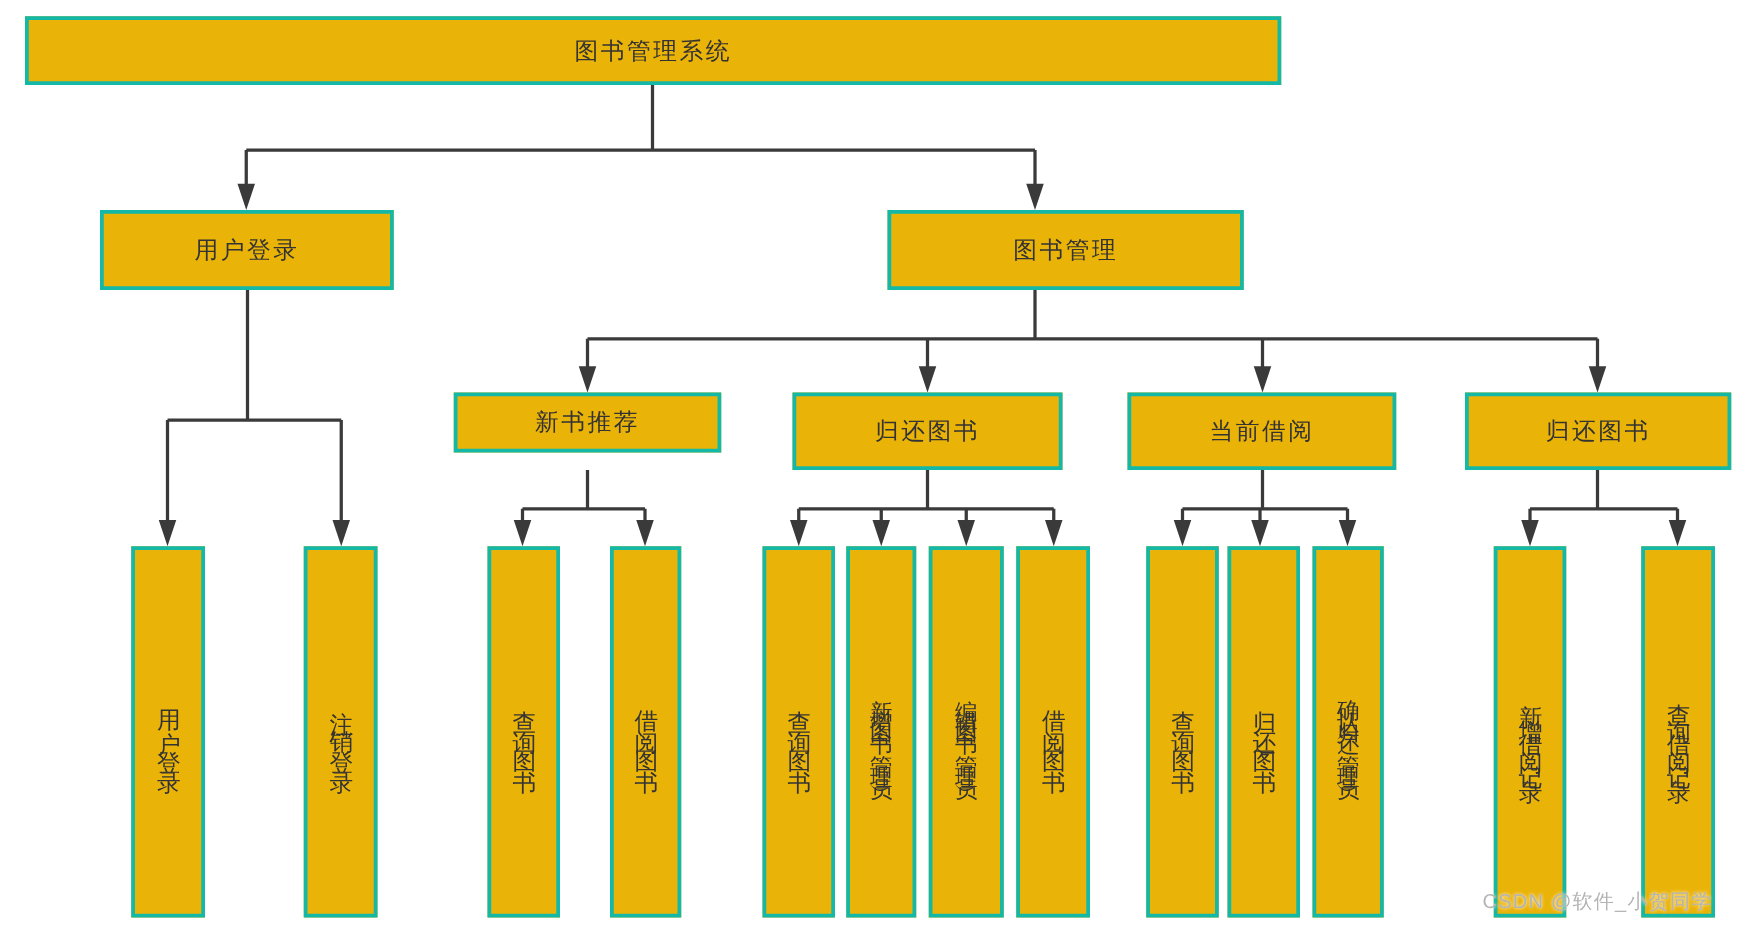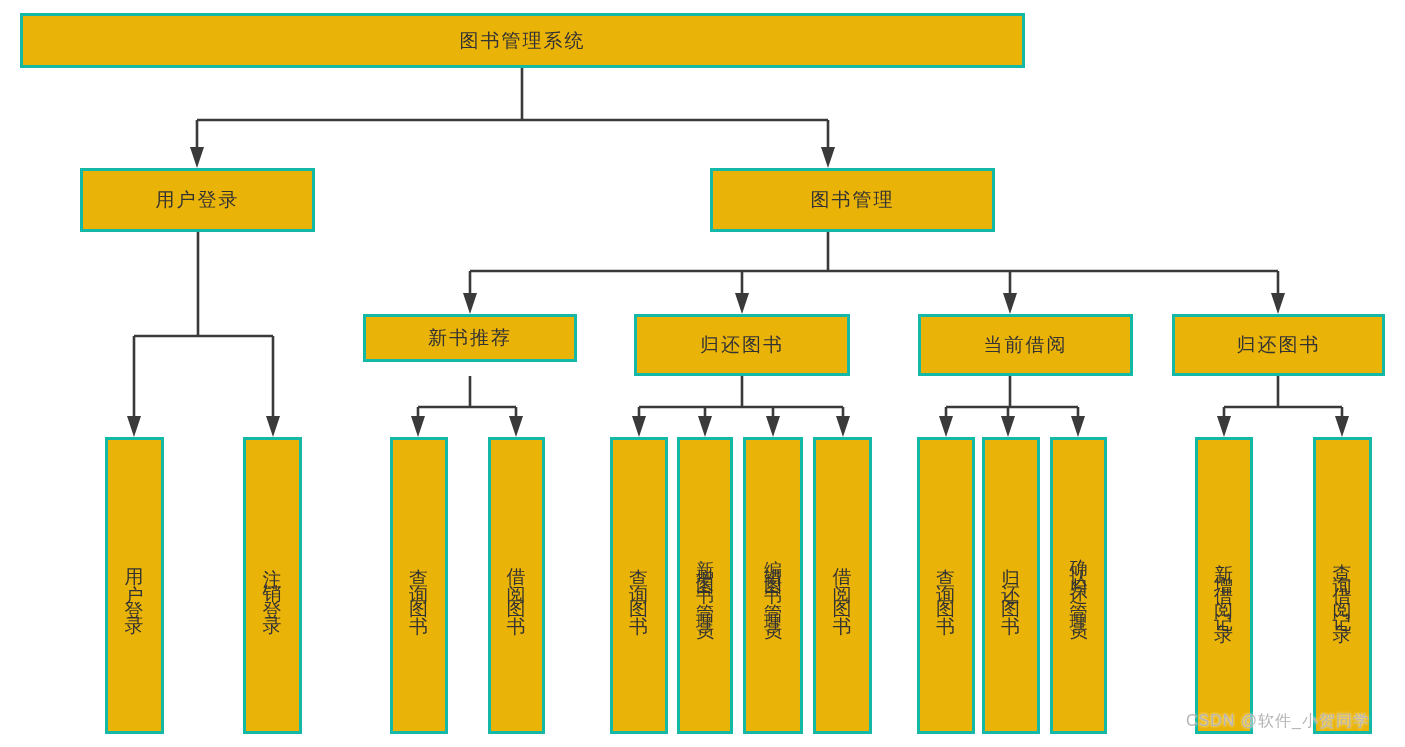--- a/index.html
+++ b/index.html
@@ -81,21 +81,21 @@
   <div class="node h" style="left:710px;top:168px;width:285px;height:64px;">
     <span>图书管理</span>
   </div>
 
   <div class="node h" style="left:363px;top:314px;width:214px;height:48px;">
     <span>新书推荐</span>
   </div>
   <div class="node h" style="left:634px;top:314px;width:216px;height:62px;">
     <span>归还图书</span>
   </div>
-  <div class="node h" style="left:902px;top:314px;width:215px;height:62px;margin-left:16px;">
+  <div class="node h" style="left:902px;top:314px;width:215px;height:62px;">
     <span>当前借阅</span>
   </div>
   <div class="node h" style="left:1172px;top:314px;width:213px;height:62px;">
     <span>归还图书</span>
   </div>
 
   <div class="node v" style="left:105px;top:437px;width:59px;height:297px;">
     <span>用户登录</span>
   </div>
   <div class="node v" style="left:243px;top:437px;width:59px;height:297px;">

